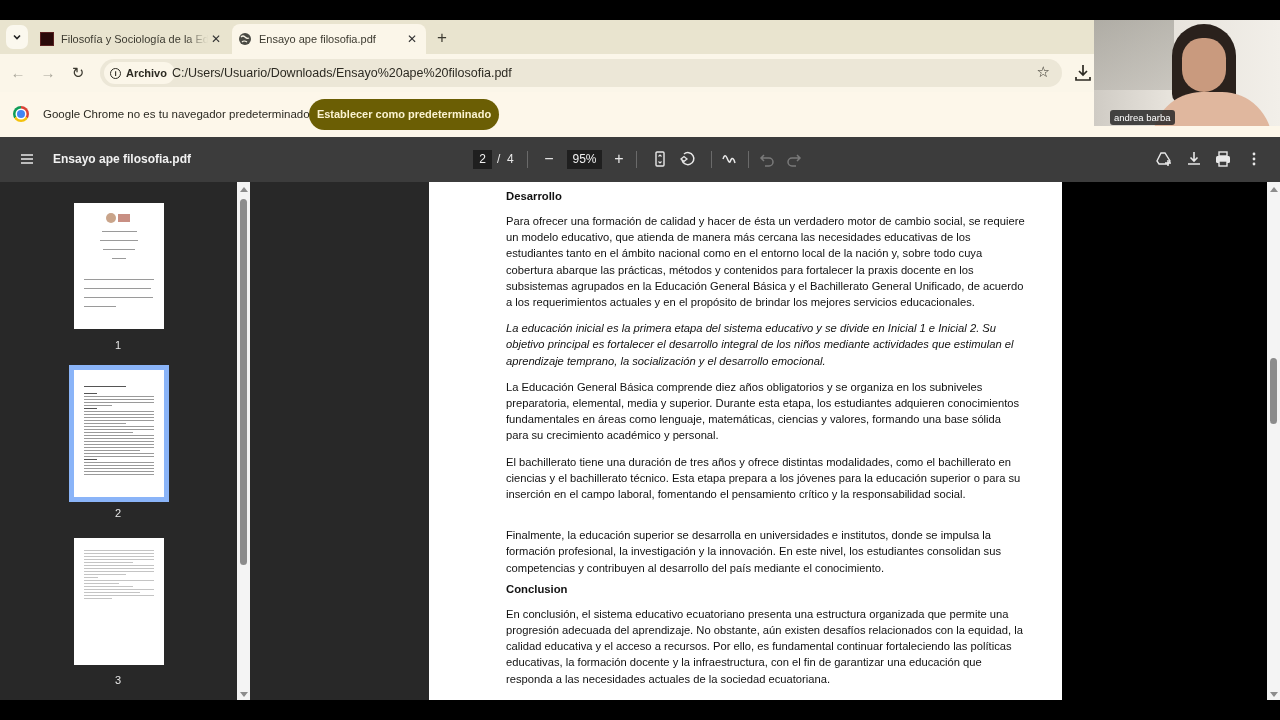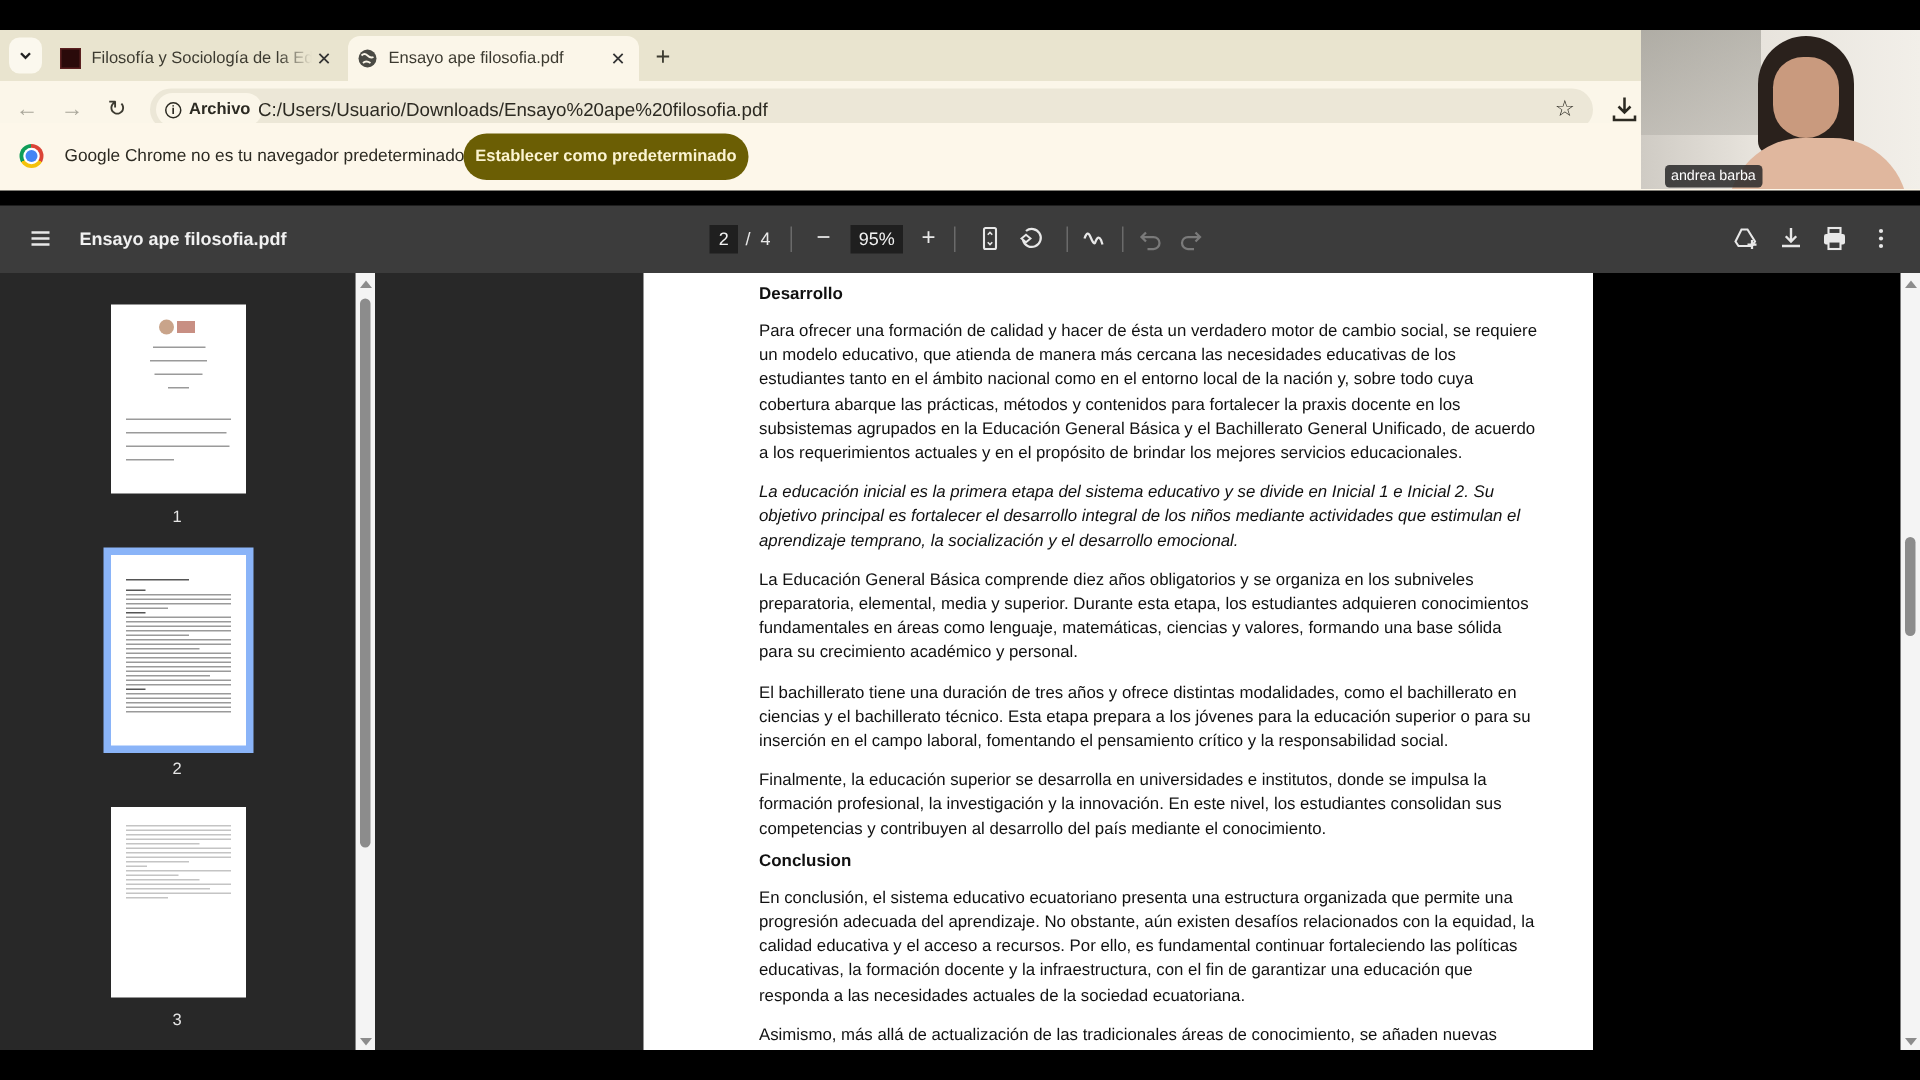--- a/index.html
+++ b/index.html
@@ -27,21 +27,21 @@
   .nav-btn { position: absolute; top: 9px; width: 20px; height: 20px; text-align: center; line-height: 20px; font-size: 15px; color: #3c3a30; }
   .nav-btn.disabled { color: #a9a69a; }
   .omnibox { position: absolute; left: 100px; top: 5px; width: 962px; height: 28px; background: #ece7d7; border-radius: 14px; }
   .chip { position: absolute; left: 4px; top: 3px; height: 22px; padding: 0 8px 0 6px; background: #fbf6e9; border-radius: 11px; display: flex; align-items: center; font-size: 11px; font-weight: bold; color: #2c2a22; }
   .chip .info { width: 11px; height: 11px; border: 1.3px solid #2c2a22; border-radius: 50%; font-size: 8px; line-height: 9px; text-align: center; margin-right: 5px; font-weight: bold; }
   .url { position: absolute; left: 72px; top: 0; height: 28px; line-height: 28px; font-size: 12.5px; color: #2c2a22; }
   .star { position: absolute; right: 12px; top: 4px; font-size: 15px; color: #2c2a22; }
   .download-tb { position: absolute; left: 1074px; top: 9px; width: 18px; height: 20px; }
 
   
-  .infobar { position: absolute; left: 0; top: 82px; width: 1280px; height: 45px; background: #fdf7ea; }
+  .infobar { position: absolute; left: 0; top: 92px; width: 1280px; height: 45px; background: #fdf7ea; }
   .chrome-logo { position: absolute; left: 13px; top: 14px; width: 16px; height: 16px; border-radius: 50%; background: conic-gradient(#db4437 0 120deg, #f4c20d 120deg 240deg, #0f9d58 240deg 360deg); }
   .chrome-logo::after { content: ""; position: absolute; left: 4px; top: 4px; width: 8px; height: 8px; border-radius: 50%; background: #4285f4; box-shadow: 0 0 0 1.5px #fff; }
   .infobar-text { position: absolute; left: 43px; top: 0; line-height: 45px; font-size: 11.5px; color: #2c2a22; }
   .set-default-btn { position: absolute; left: 309px; top: 7px; width: 190px; height: 31px; border-radius: 16px; background: #6b5e04; color: #fbf3d0; font-size: 11px; font-weight: bold; text-align: center; line-height: 31px; }
 
   
   .video { position: absolute; left: 1094px; top: 20px; width: 186px; height: 106px; overflow: hidden; background: linear-gradient(90deg,#cfcbc4 0%,#e7e3dc 40%,#f2efe9 100%); }
   .video .wall { position: absolute; left: 0; top: 0; width: 80px; height: 70px; background: linear-gradient(180deg,#9a9890,#b6b3ac); opacity: .6; }
   .video .hair { position: absolute; left: 78px; top: 4px; width: 64px; height: 80px; border-radius: 32px 32px 10px 10px; background: #2a211c; }
   .video .face { position: absolute; left: 88px; top: 18px; width: 44px; height: 54px; border-radius: 22px 22px 24px 24px; background: #c99a7e; }
@@ -299,21 +299,21 @@
 </div>
 
 <div class="viewport">
   <div class="page">
     <div class="page-content">
       <h3>Desarrollo</h3>
       <p>Para ofrecer una formación de calidad y hacer de ésta un verdadero motor de cambio social, se requiere un modelo educativo, que atienda de manera más cercana las necesidades educativas de los estudiantes tanto en el ámbito nacional como en el entorno local de la nación y, sobre todo cuya cobertura abarque las prácticas, métodos y contenidos para fortalecer la praxis docente en los subsistemas agrupados en la Educación General Básica y el Bachillerato General Unificado, de acuerdo a los requerimientos actuales y en el propósito de brindar los mejores servicios educacionales.</p>
       <p style="margin-top:10px;font-style:italic;">La educación inicial es la primera etapa del sistema educativo y se divide en Inicial 1 e Inicial 2. Su objetivo principal es fortalecer el desarrollo integral de los niños mediante actividades que estimulan el aprendizaje temprano, la socialización y el desarrollo emocional.</p>
       <p style="margin-top:10px;">La Educación General Básica comprende diez años obligatorios y se organiza en los subniveles preparatoria, elemental, media y superior. Durante esta etapa, los estudiantes adquieren conocimientos fundamentales en áreas como lenguaje, matemáticas, ciencias y valores, formando una base sólida para su crecimiento académico y personal.</p>
       <p style="margin-top:10px;">El bachillerato tiene una duración de tres años y ofrece distintas modalidades, como el bachillerato en ciencias y el bachillerato técnico. Esta etapa prepara a los jóvenes para la educación superior o para su inserción en el campo laboral, fomentando el pensamiento crítico y la responsabilidad social.</p>
-      <p style="margin-top:10px;">Finalmente, la educación superior se desarrolla en universidades e institutos, donde se impulsa la formación profesional, la investigación y la innovación. En este nivel, los estudiantes consolidan sus competencias y contribuyen al desarrollo del país mediante el conocimiento.</p>
+      <p style="margin-top:25px;">Finalmente, la educación superior se desarrolla en universidades e institutos, donde se impulsa la formación profesional, la investigación y la innovación. En este nivel, los estudiantes consolidan sus competencias y contribuyen al desarrollo del país mediante el conocimiento.</p>
       <h3 class="conc">Conclusion</h3>
       <p>En conclusión, el sistema educativo ecuatoriano presenta una estructura organizada que permite una progresión adecuada del aprendizaje. No obstante, aún existen desafíos relacionados con la equidad, la calidad educativa y el acceso a recursos. Por ello, es fundamental continuar fortaleciendo las políticas educativas, la formación docente y la infraestructura, con el fin de garantizar una educación que responda a las necesidades actuales de la sociedad ecuatoriana.</p>
       <p style="margin-top:10px;">Asimismo, más allá de actualización de las tradicionales áreas de conocimiento, se añaden nuevas</p>
     </div>
   </div>
 </div>
 <div class="main-scroll">
   <div class="arrow-up"></div>
   <div class="thumbbar"></div>
   <div class="arrow-down"></div>

